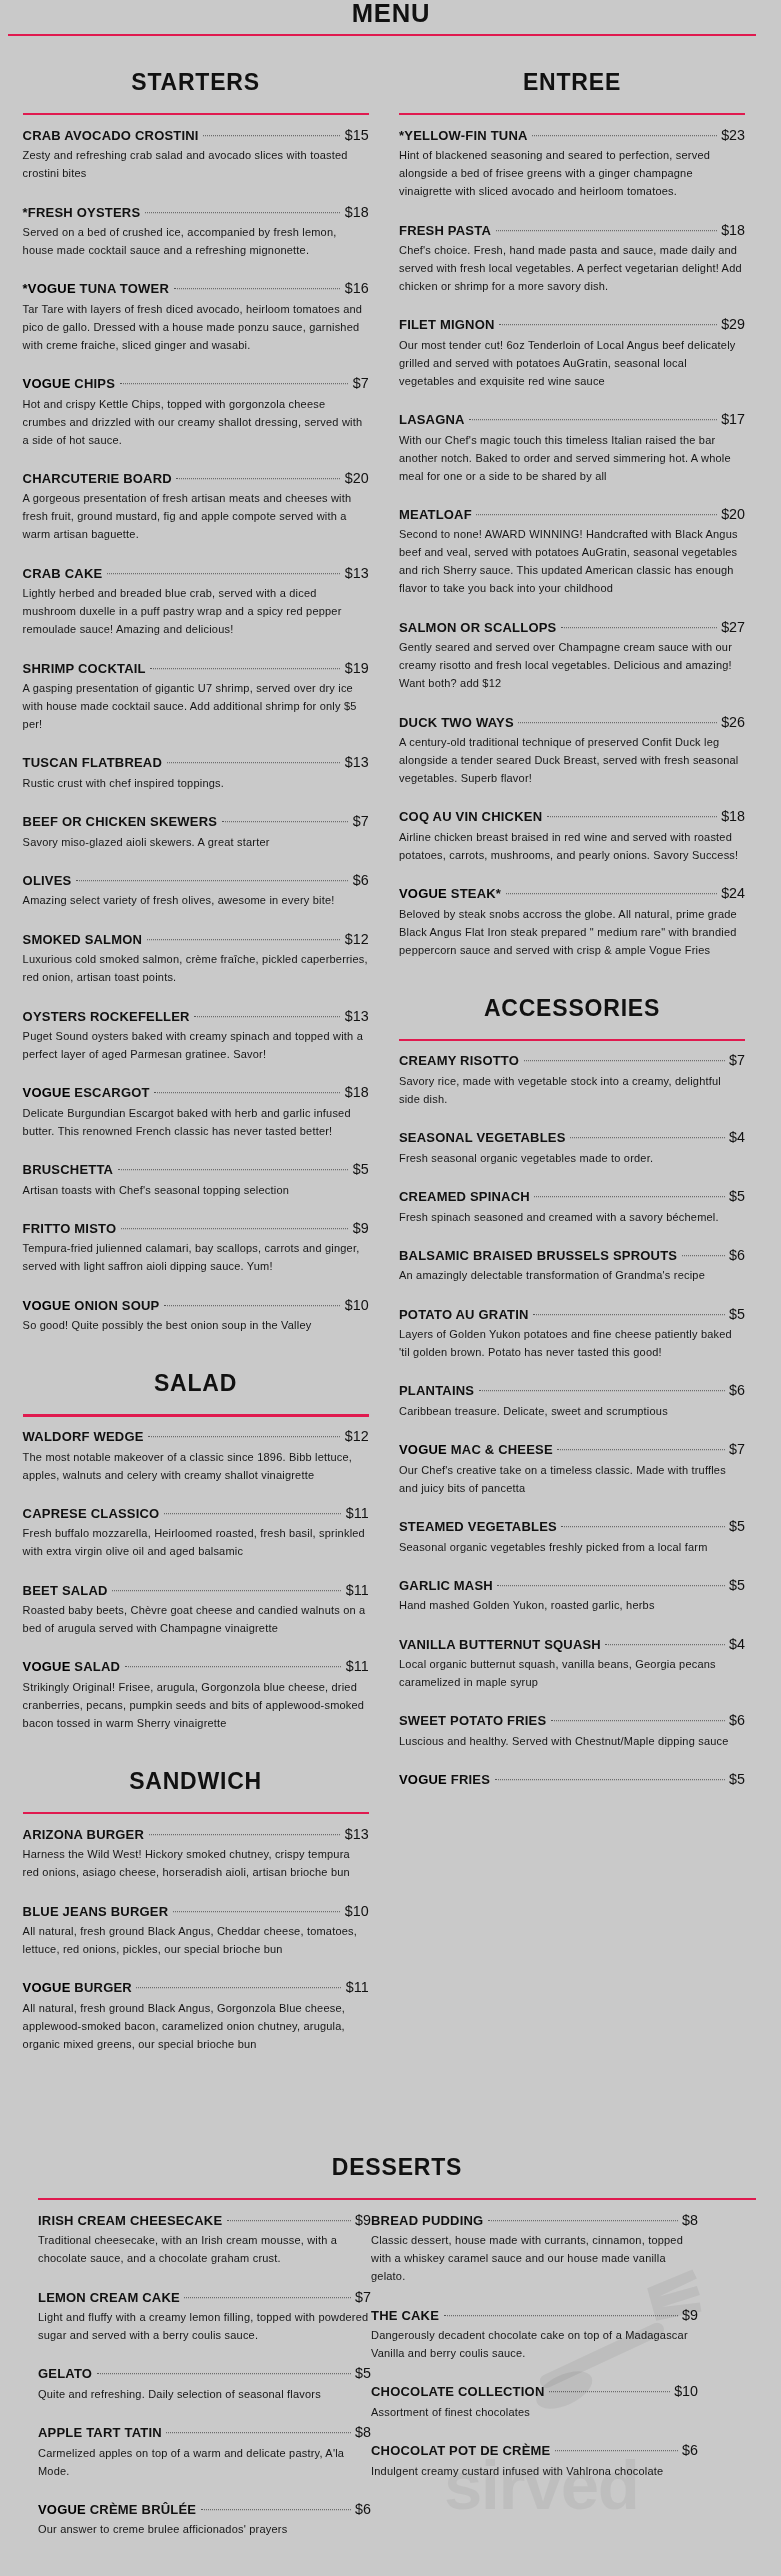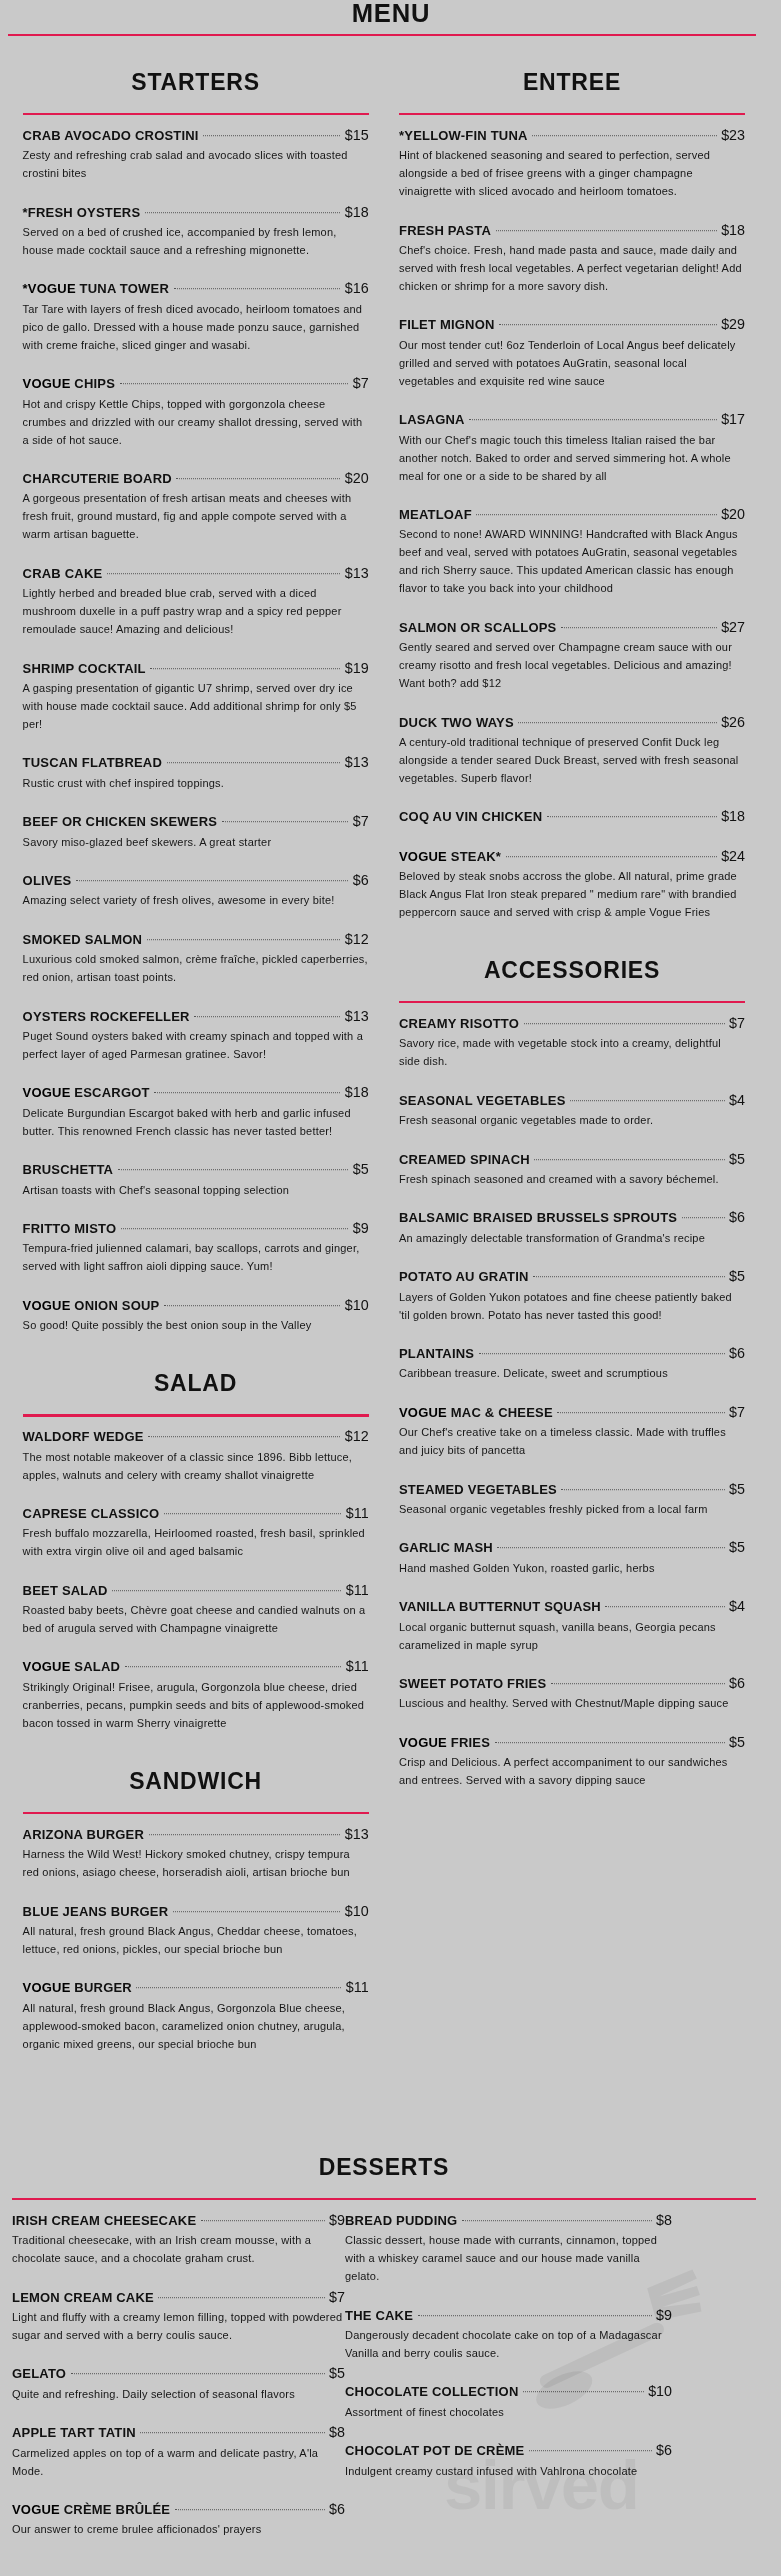--- a/index.html
+++ b/index.html
@@ -123,21 +123,21 @@
       <span class="price">$13</span>
     </div>
     <div class="desc">Rustic crust with chef inspired toppings.</div>
   </div>
         <div class="item">
     <div class="item-head">
       <span class="item-name"><span class="nm">BEEF OR CHICKEN SKEWERS</span></span>
       <span class="dots"></span>
       <span class="price">$7</span>
     </div>
-    <div class="desc">Savory miso-glazed beef skewers. A great starter</div>
+    <div class="desc">Savory miso-glazed aioli skewers. A great starter</div>
   </div>
         <div class="item">
     <div class="item-head">
       <span class="item-name"><span class="nm">OLIVES</span></span>
       <span class="dots"></span>
       <span class="price">$6</span>
     </div>
     <div class="desc">Amazing select variety of fresh olives, awesome in every bite!</div>
   </div>
         <div class="item">
@@ -320,20 +320,21 @@
       <span class="price">$26</span>
     </div>
     <div class="desc">A century-old traditional technique of preserved Confit Duck leg alongside a tender seared Duck Breast, served with fresh seasonal vegetables. Superb flavor!</div>
   </div>
         <div class="item">
     <div class="item-head">
       <span class="item-name"><span class="nm">COQ AU VIN CHICKEN</span></span>
       <span class="dots"></span>
       <span class="price">$18</span>
     </div>
+    <div class="desc">Airline chicken breast braised in red wine and served with roasted potatoes, carrots, mushrooms, and pearly onions. Savory Success!</div>
   </div>
         <div class="item">
     <div class="item-head">
       <span class="item-name"><span class="vogue">VOGUE</span><span class="nm"> STEAK*</span></span>
       <span class="dots"></span>
       <span class="price">$24</span>
     </div>
     <div class="desc">Beloved by steak snobs accross the globe. All natural, prime grade Black Angus Flat Iron steak prepared " medium rare" with brandied peppercorn sauce and served with crisp &amp; ample Vogue Fries</div>
   </div>
       </div>
@@ -429,27 +430,26 @@
       <span class="price">$6</span>
     </div>
     <div class="desc">Luscious and healthy. Served with Chestnut/Maple dipping sauce</div>
   </div>
         <div class="item">
     <div class="item-head">
       <span class="item-name"><span class="vogue">VOGUE</span><span class="nm"> FRIES</span></span>
       <span class="dots"></span>
       <span class="price">$5</span>
     </div>
-    <div class="desc">Crisp and Delicious. A perfect accompaniment to our sandwiches and entrees. Served with a savory dipping sauce</div>
   </div>
       </div>
   </section>
 </div>
 
-<section style="position:absolute; left:12px; right:26px; top:2136px;">
+<section style="position:absolute; left:38px; right:26px; top:2136px;">
   <h2 class="section-title">DESSERTS</h2>
   <div class="section-rule"></div>
   <div style="display:flex; justify-content:flex-start;">
     <div class="items" style="width:333px;">
         <div class="item">
     <div class="item-head">
       <span class="item-name"><span class="nm">IRISH CREAM CHEESECAKE</span></span>
       <span class="dots"></span>
       <span class="price">$9</span>
     </div>

